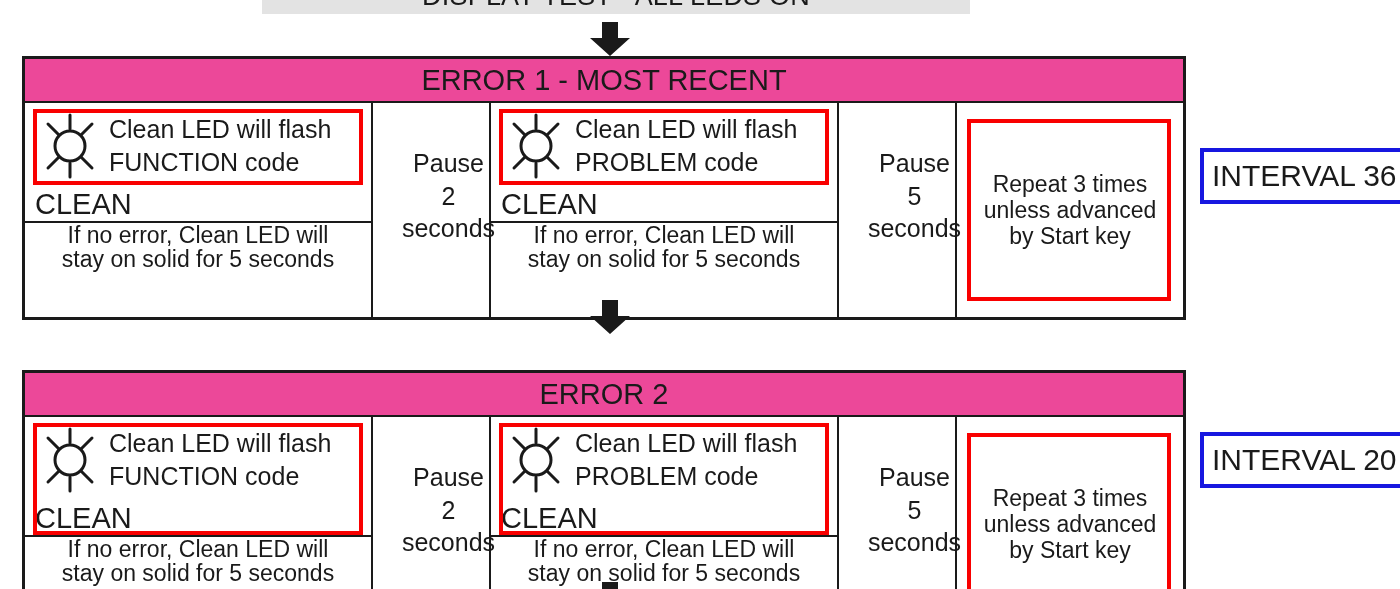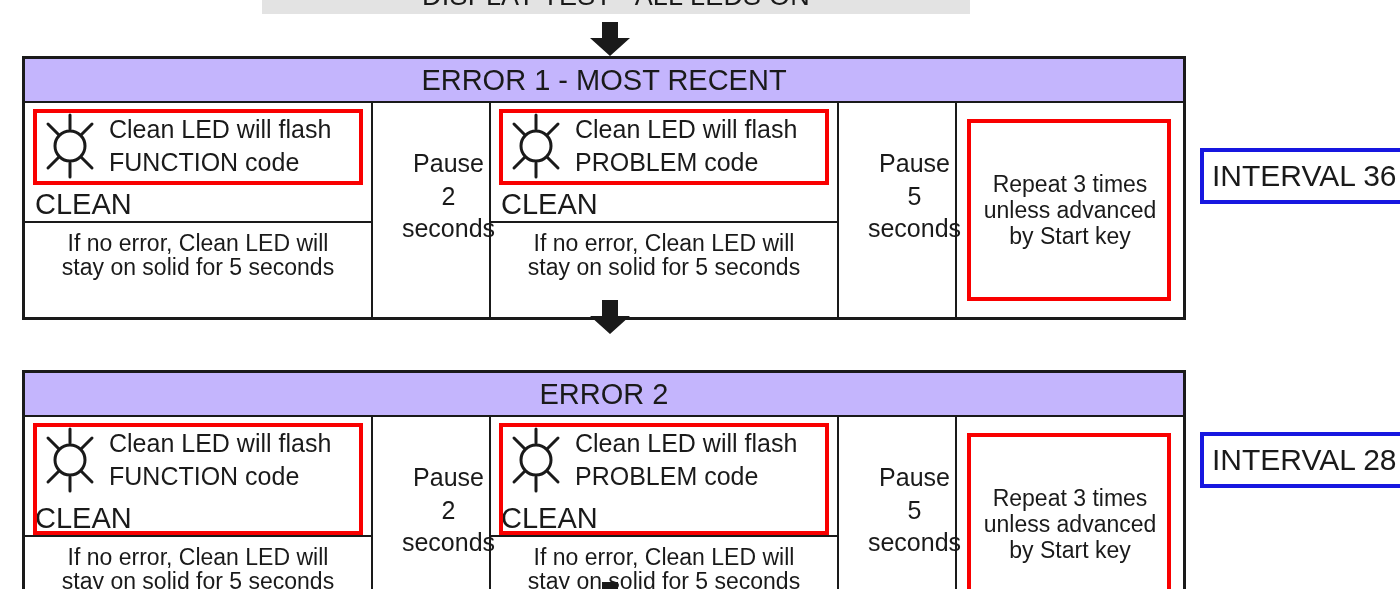--- a/index.html
+++ b/index.html
@@ -45,21 +45,21 @@
   .block {
     position: absolute;
     left: 22px;
     width: 1164px;
     border: 3px solid #1a1a1a;
     box-sizing: border-box;
     background: #ffffff;
   }
   .block-header {
     height: 42px;
-    background: #c4b5fd;
+    background: #ec4899;
     border-bottom: 2px solid #1a1a1a;
     display: flex;
     align-items: center;
     justify-content: center;
     font-size: 29px;
     white-space: nowrap;
   }
   .block-body {
     display: flex;
     align-items: stretch;
@@ -83,21 +83,21 @@
     position: relative;
     height: 120px;
     box-sizing: border-box;
     border-bottom: 2px solid #1a1a1a;
     padding: 10px;
   }
   .led-bot {
     height: 64px;
     box-sizing: border-box;
     display: flex;
-    align-items: center;
+    align-items: flex-start;
     justify-content: center;
     padding: 0 4px;
   }
   .led-bot-text {
     font-size: 23px;
     line-height: 1.05;
     text-align: center;
     white-space: pre-line;
   }
 
@@ -380,20 +380,20 @@
         <span class="rep-text">Repeat 3 times
 unless advanced
 by Start key</span>
       </div>
     </div>
 
   </div>
 </div>
 
 <div class="interval-badge" style="top:432px;">
-  <span>INTERVAL 28</span>
+  <span>INTERVAL 20</span>
 </div>
 
 <div class="arrow" style="left:588px; top:582px; height:34px;">
   <svg viewBox="0 0 44 34" xmlns="http://www.w3.org/2000/svg">
     <polygon points="14,0 30,0 30,16 42,16 22,34 2,16 14,16" fill="#1a1a1a"></polygon>
   </svg>
 </div>
 
 </body></html>

